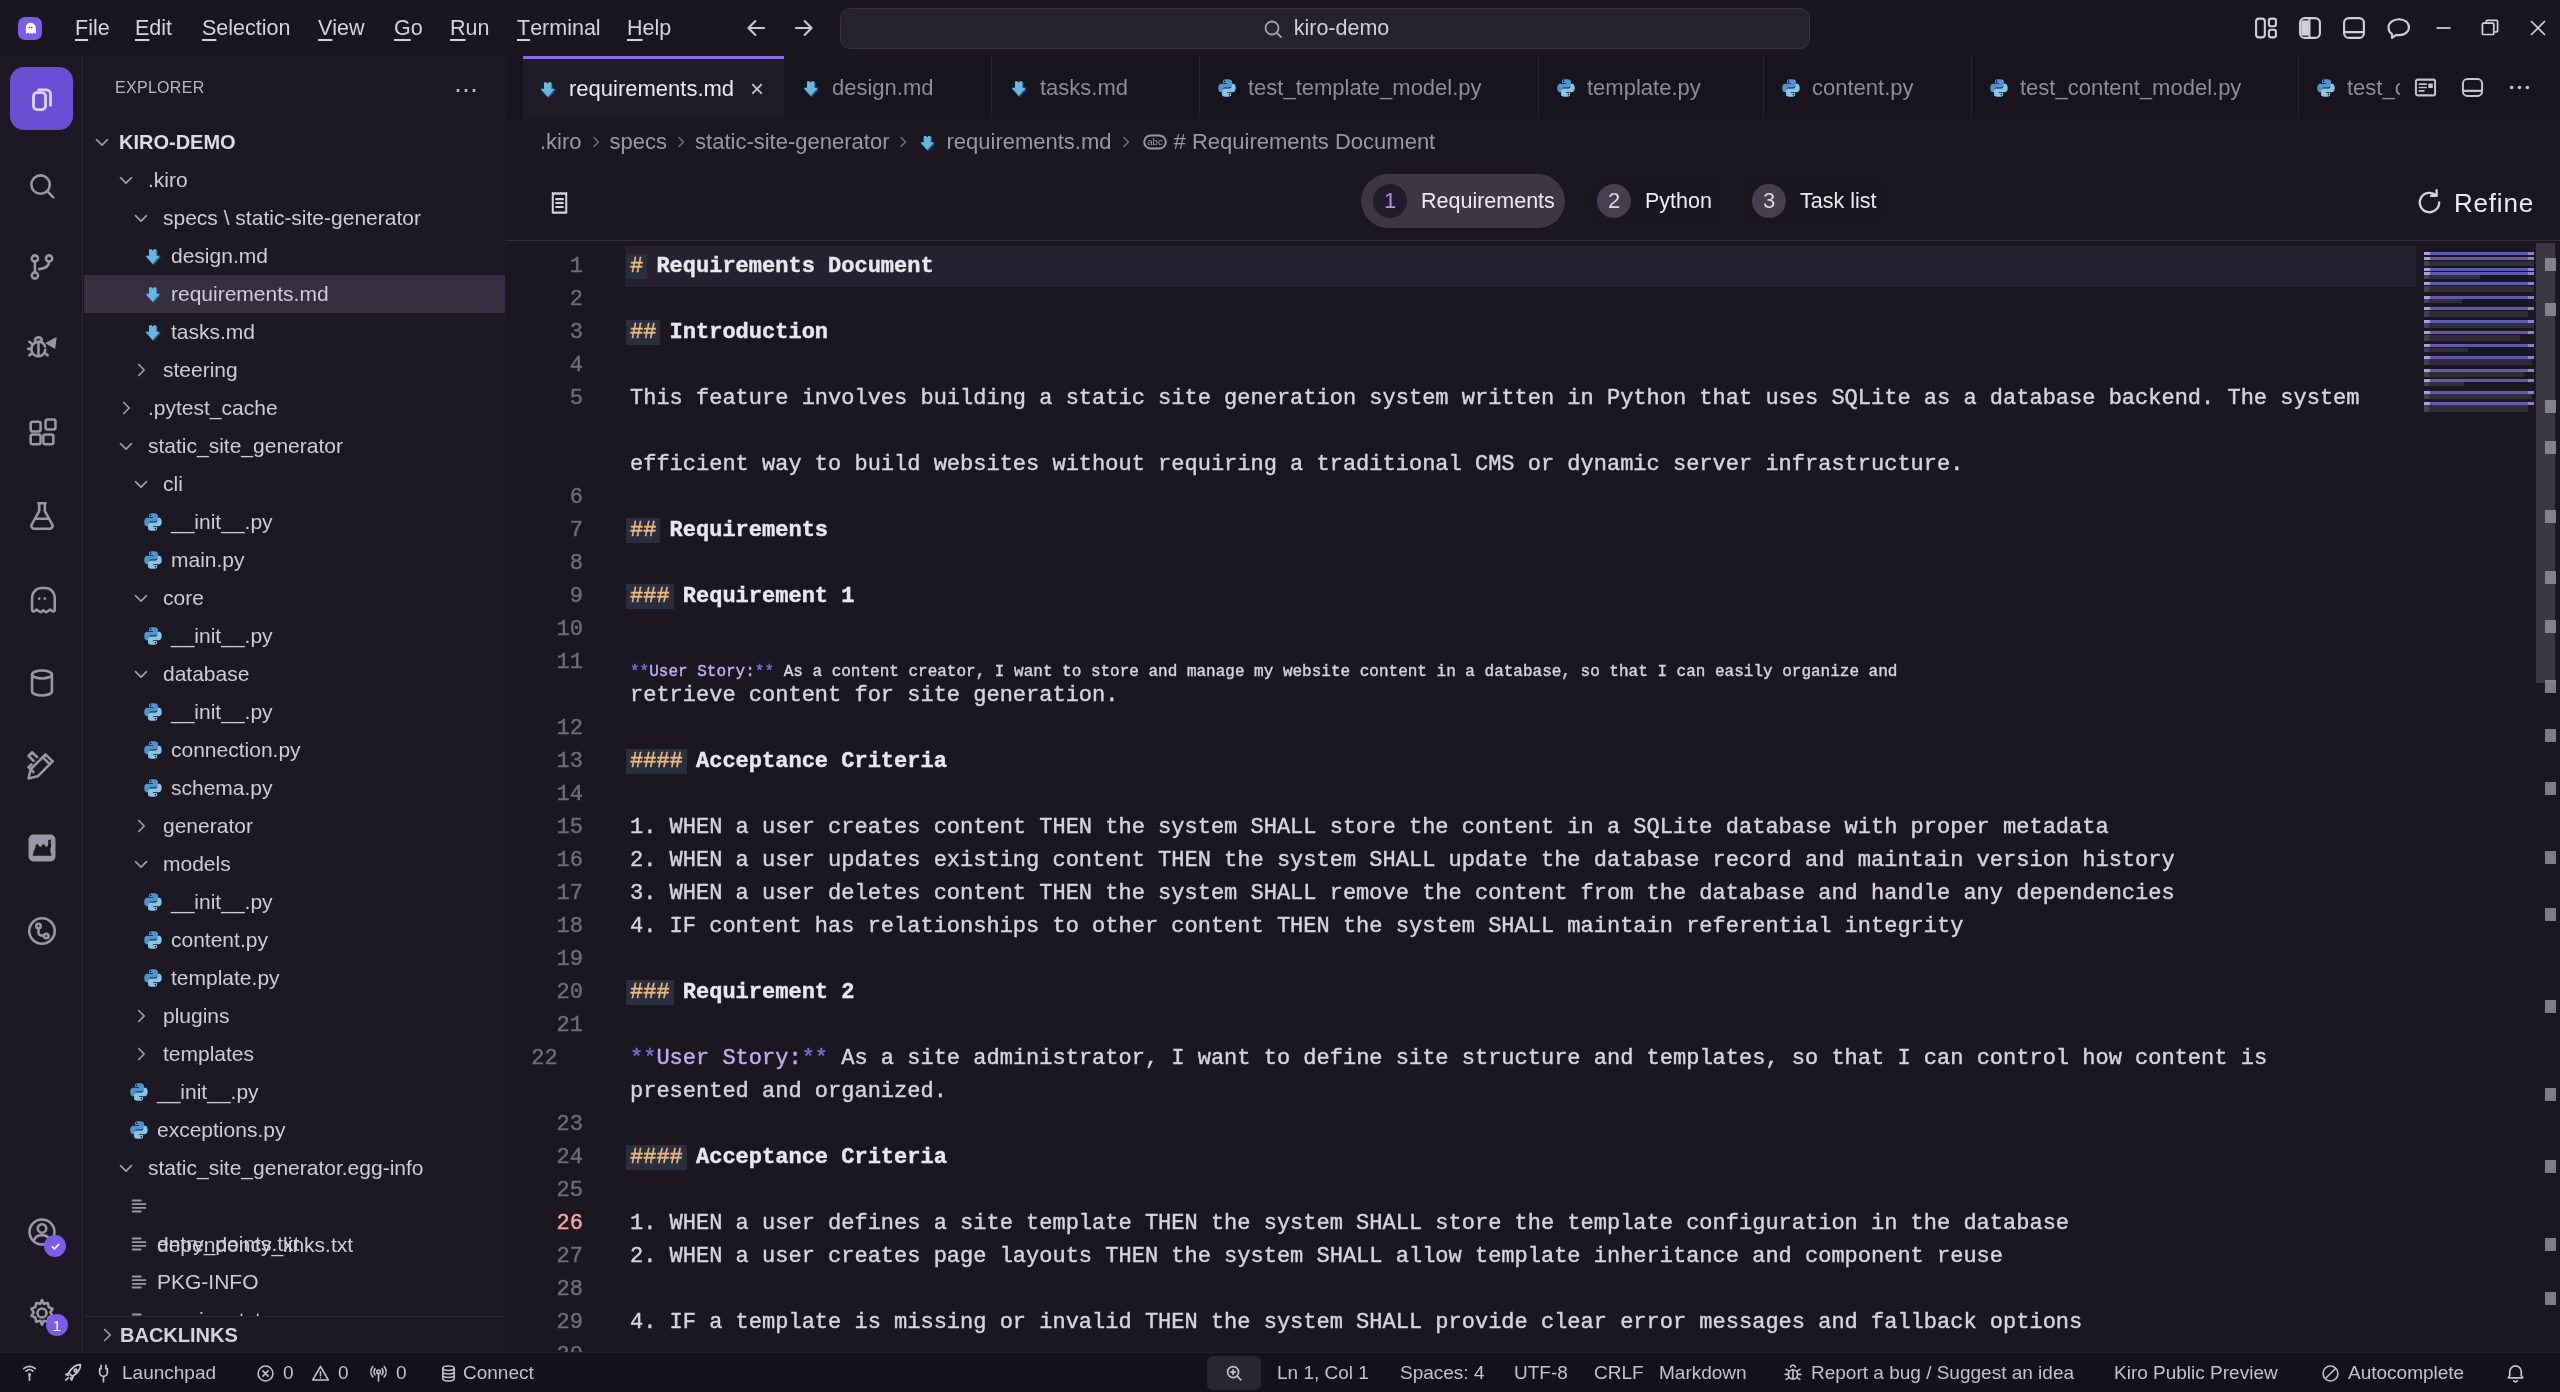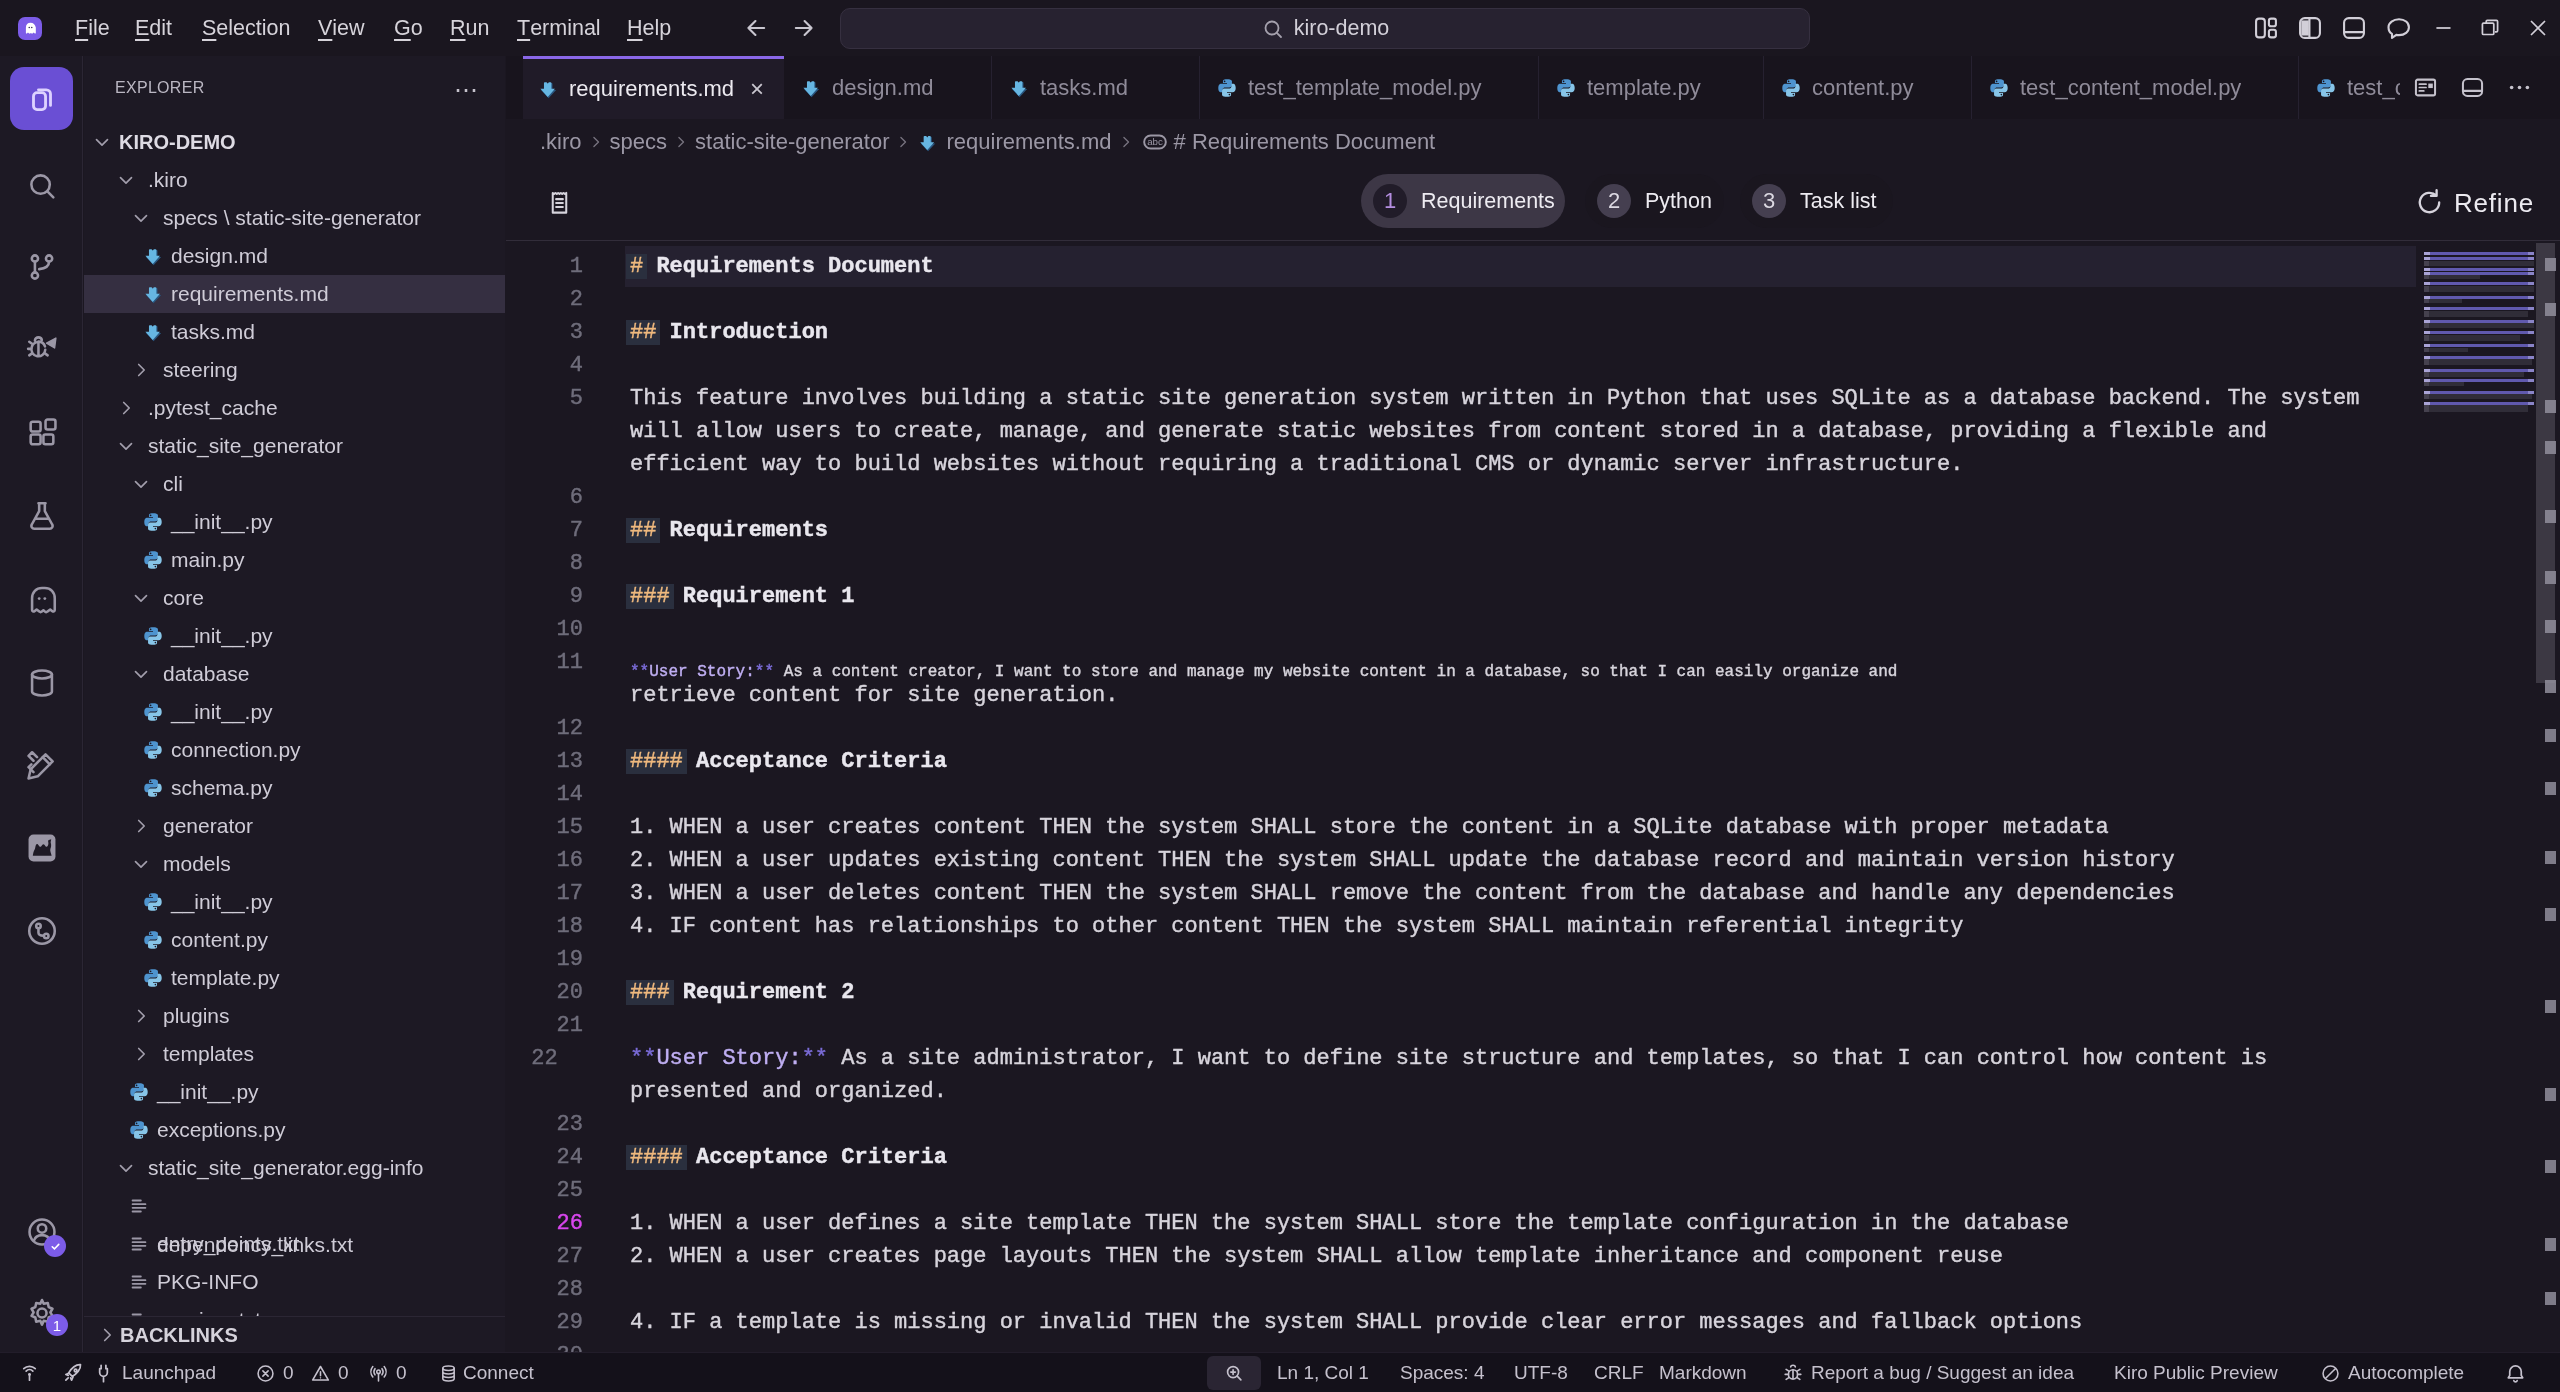--- a/index.html
+++ b/index.html
@@ -673,21 +673,20 @@
     <div class="abs" style="left:506px;top:241px;width:2054px;height:1111px;background:#1b1721;overflow:hidden">
       <div style="position:absolute;left:119px;top:5px;width:1791px;height:41px;background:#252130"></div>
       <div class="mono" style="position:absolute;left:0;top:9px;width:77px;text-align:right;font-size:22px;line-height:33px;color:#6f6d7b">1</div>
       <div class="mono" style="position:absolute;left:124px;top:9px;font-size:22px;line-height:33px;color:#d7d4dc;white-space:pre"><span style="color:#efb97e;background:#2a2f3e;box-shadow:-4px 0 0 #2a2f3e,4px 0 0 #2a2f3e;">#</span> <b style="color:#e9e7ee">Requirements Document</b></div>
       <div class="mono" style="position:absolute;left:0;top:42px;width:77px;text-align:right;font-size:22px;line-height:33px;color:#6f6d7b">2</div>
       <div class="mono" style="position:absolute;left:0;top:75px;width:77px;text-align:right;font-size:22px;line-height:33px;color:#6f6d7b">3</div>
       <div class="mono" style="position:absolute;left:124px;top:75px;font-size:22px;line-height:33px;color:#d7d4dc;white-space:pre"><span style="color:#efb97e;background:#2a2f3e;box-shadow:-4px 0 0 #2a2f3e,4px 0 0 #2a2f3e;">##</span> <b style="color:#e9e7ee">Introduction</b></div>
       <div class="mono" style="position:absolute;left:0;top:108px;width:77px;text-align:right;font-size:22px;line-height:33px;color:#6f6d7b">4</div>
       <div class="mono" style="position:absolute;left:0;top:141px;width:77px;text-align:right;font-size:22px;line-height:33px;color:#6f6d7b">5</div>
       <div class="mono" style="position:absolute;left:124px;top:141px;font-size:22px;line-height:33px;color:#d7d4dc;white-space:pre">This feature involves building a static site generation system written in Python that uses SQLite as a database backend. The system</div>
-      <div class="mono" style="position:absolute;left:124px;top:174px;font-size:22px;line-height:33px;color:#d7d4dc;white-space:pre">will allow users to create, manage, and generate static websites from content stored in a database, providing a flexible and</div>
       <div class="mono" style="position:absolute;left:124px;top:207px;font-size:22px;line-height:33px;color:#d7d4dc;white-space:pre">efficient way to build websites without requiring a traditional CMS or dynamic server infrastructure.</div>
       <div class="mono" style="position:absolute;left:0;top:240px;width:77px;text-align:right;font-size:22px;line-height:33px;color:#6f6d7b">6</div>
       <div class="mono" style="position:absolute;left:0;top:273px;width:77px;text-align:right;font-size:22px;line-height:33px;color:#6f6d7b">7</div>
       <div class="mono" style="position:absolute;left:124px;top:273px;font-size:22px;line-height:33px;color:#d7d4dc;white-space:pre"><span style="color:#efb97e;background:#2a2f3e;box-shadow:-4px 0 0 #2a2f3e,4px 0 0 #2a2f3e;">##</span> <b style="color:#e9e7ee">Requirements</b></div>
       <div class="mono" style="position:absolute;left:0;top:306px;width:77px;text-align:right;font-size:22px;line-height:33px;color:#6f6d7b">8</div>
       <div class="mono" style="position:absolute;left:0;top:339px;width:77px;text-align:right;font-size:22px;line-height:33px;color:#6f6d7b">9</div>
       <div class="mono" style="position:absolute;left:124px;top:339px;font-size:22px;line-height:33px;color:#d7d4dc;white-space:pre"><span style="color:#efb97e;background:#2a2f3e;box-shadow:-4px 0 0 #2a2f3e,4px 0 0 #2a2f3e;">###</span> <b style="color:#e9e7ee">Requirement 1</b></div>
       <div class="mono" style="position:absolute;left:0;top:372px;width:77px;text-align:right;font-size:22px;line-height:33px;color:#6f6d7b">10</div>
       <div class="mono" style="position:absolute;left:0;top:405px;width:77px;text-align:right;font-size:22px;line-height:33px;color:#6f6d7b">11</div>
       <div class="mono" style="position:absolute;left:124px;top:415px;font-size:16px;line-height:33px;color:#d7d4dc;white-space:pre"><span style="color:#7a6bd6">**</span><span style="color:#bfaef2">User Story:</span><span style="color:#7a6bd6">**</span> As a content creator, I want to store and manage my website content in a database, so that I can easily organize and</div>
@@ -708,21 +707,21 @@
       <div class="mono" style="position:absolute;left:0;top:735px;width:77px;text-align:right;font-size:22px;line-height:33px;color:#6f6d7b">20</div>
       <div class="mono" style="position:absolute;left:124px;top:735px;font-size:22px;line-height:33px;color:#d7d4dc;white-space:pre"><span style="color:#efb97e;background:#2a2f3e;box-shadow:-4px 0 0 #2a2f3e,4px 0 0 #2a2f3e;">###</span> <b style="color:#e9e7ee">Requirement 2</b></div>
       <div class="mono" style="position:absolute;left:0;top:768px;width:77px;text-align:right;font-size:22px;line-height:33px;color:#6f6d7b">21</div>
       <div class="mono" style="position:absolute;left:0;top:801px;width:77px;text-align:center;font-size:22px;line-height:33px;color:#6f6d7b">22</div>
       <div class="mono" style="position:absolute;left:124px;top:801px;font-size:22px;line-height:33px;color:#d7d4dc;white-space:pre"><span style="color:#7a6bd6">**</span><span style="color:#bfaef2">User Story:</span><span style="color:#7a6bd6">**</span> As a site administrator, I want to define site structure and templates, so that I can control how content is</div>
       <div class="mono" style="position:absolute;left:124px;top:834px;font-size:22px;line-height:33px;color:#d7d4dc;white-space:pre">presented and organized.</div>
       <div class="mono" style="position:absolute;left:0;top:867px;width:77px;text-align:right;font-size:22px;line-height:33px;color:#6f6d7b">23</div>
       <div class="mono" style="position:absolute;left:0;top:900px;width:77px;text-align:right;font-size:22px;line-height:33px;color:#6f6d7b">24</div>
       <div class="mono" style="position:absolute;left:124px;top:900px;font-size:22px;line-height:33px;color:#d7d4dc;white-space:pre"><span style="color:#efb97e;background:#2a2f3e;box-shadow:-4px 0 0 #2a2f3e,4px 0 0 #2a2f3e;">####</span> <b style="color:#e9e7ee">Acceptance Criteria</b></div>
       <div class="mono" style="position:absolute;left:0;top:933px;width:77px;text-align:right;font-size:22px;line-height:33px;color:#6f6d7b">25</div>
-      <div class="mono" style="position:absolute;left:0;top:966px;width:77px;text-align:right;font-size:22px;line-height:33px;color:#d946ef">26</div>
+      <div class="mono" style="position:absolute;left:0;top:966px;width:77px;text-align:right;font-size:22px;line-height:33px;color:#fca5a5">26</div>
       <div class="mono" style="position:absolute;left:124px;top:966px;font-size:22px;line-height:33px;color:#d7d4dc;white-space:pre">1. WHEN a user defines a site template THEN the system SHALL store the template configuration in the database</div>
       <div class="mono" style="position:absolute;left:0;top:999px;width:77px;text-align:right;font-size:22px;line-height:33px;color:#6f6d7b">27</div>
       <div class="mono" style="position:absolute;left:124px;top:999px;font-size:22px;line-height:33px;color:#d7d4dc;white-space:pre">2. WHEN a user creates page layouts THEN the system SHALL allow template inheritance and component reuse</div>
       <div class="mono" style="position:absolute;left:0;top:1032px;width:77px;text-align:right;font-size:22px;line-height:33px;color:#6f6d7b">28</div>
       <div class="mono" style="position:absolute;left:0;top:1065px;width:77px;text-align:right;font-size:22px;line-height:33px;color:#6f6d7b">29</div>
       <div class="mono" style="position:absolute;left:124px;top:1065px;font-size:22px;line-height:33px;color:#d7d4dc;white-space:pre">4. IF a template is missing or invalid THEN the system SHALL provide clear error messages and fallback options</div>
       <div class="mono" style="position:absolute;left:0;top:1098px;width:77px;text-align:right;font-size:22px;line-height:33px;color:#6f6d7b">30</div>
     </div>
     <div class="abs" style="left:2416px;top:241px;width:120px;height:1111px;background:#1b1721">
       <div style="position:absolute;left:8px;top:11px;width:110px;height:3px;background:#6059ae"></div>

